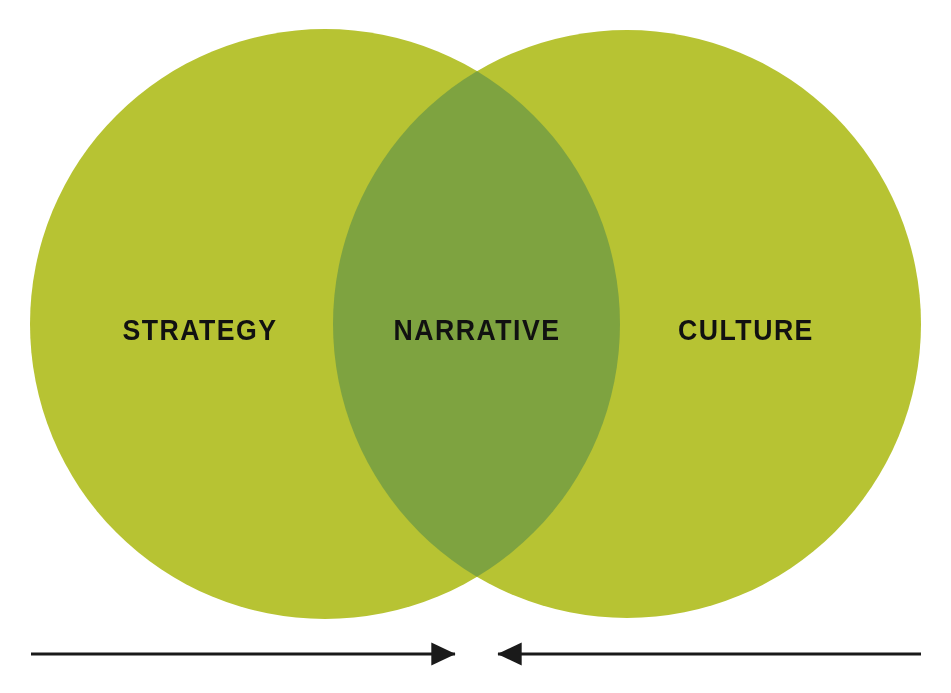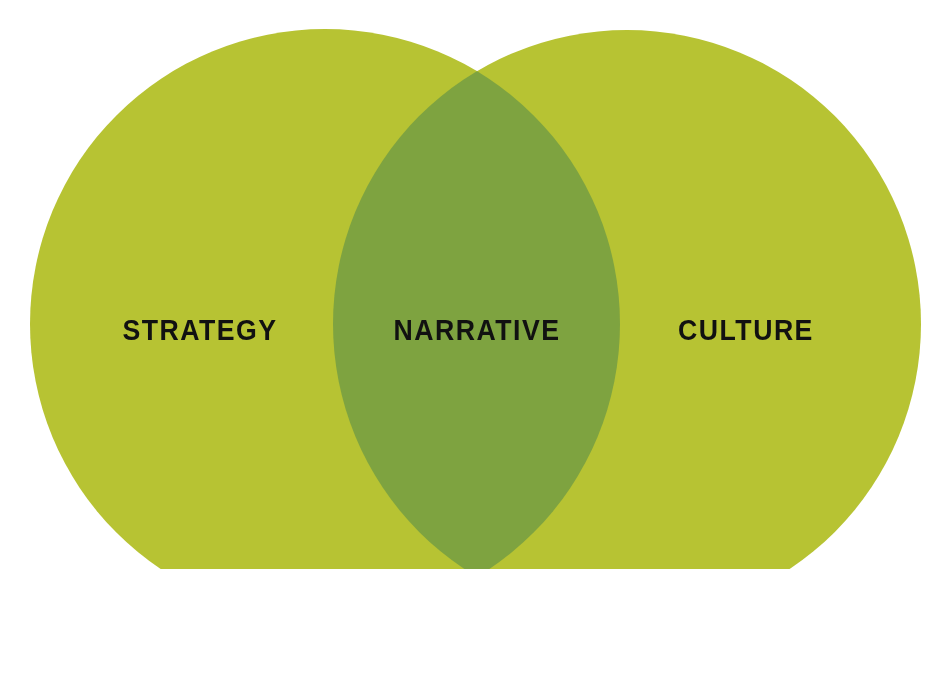--- a/index.html
+++ b/index.html
@@ -7,21 +7,21 @@
     margin: 0;
     padding: 0;
     background: #ffffff;
   }
   body {
     font-family: "Liberation Sans", sans-serif;
   }
   #canvas {
     position: relative;
     width: 951px;
-    height: 569px;
+    height: 693px;
     background: #ffffff;
     overflow: hidden;
   }
   #venn-svg {
     position: absolute;
     left: 0;
     top: 0;
     width: 951px;
     height: 693px;
     display: block;

